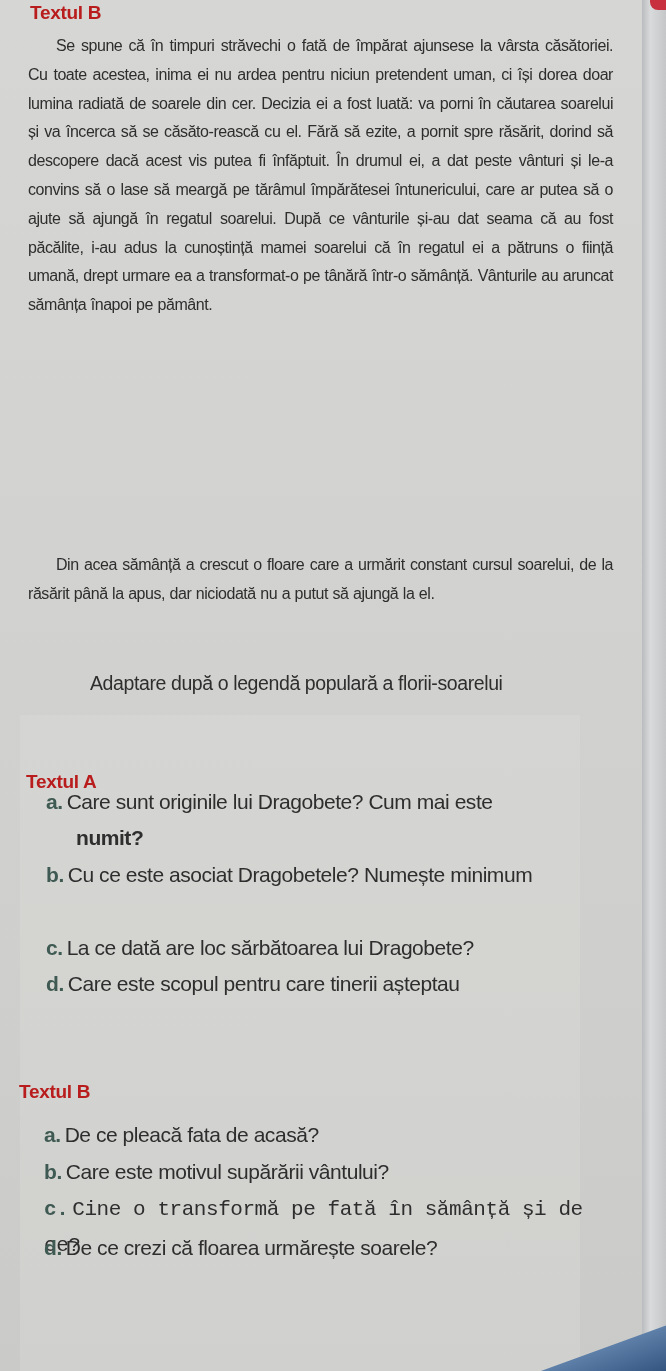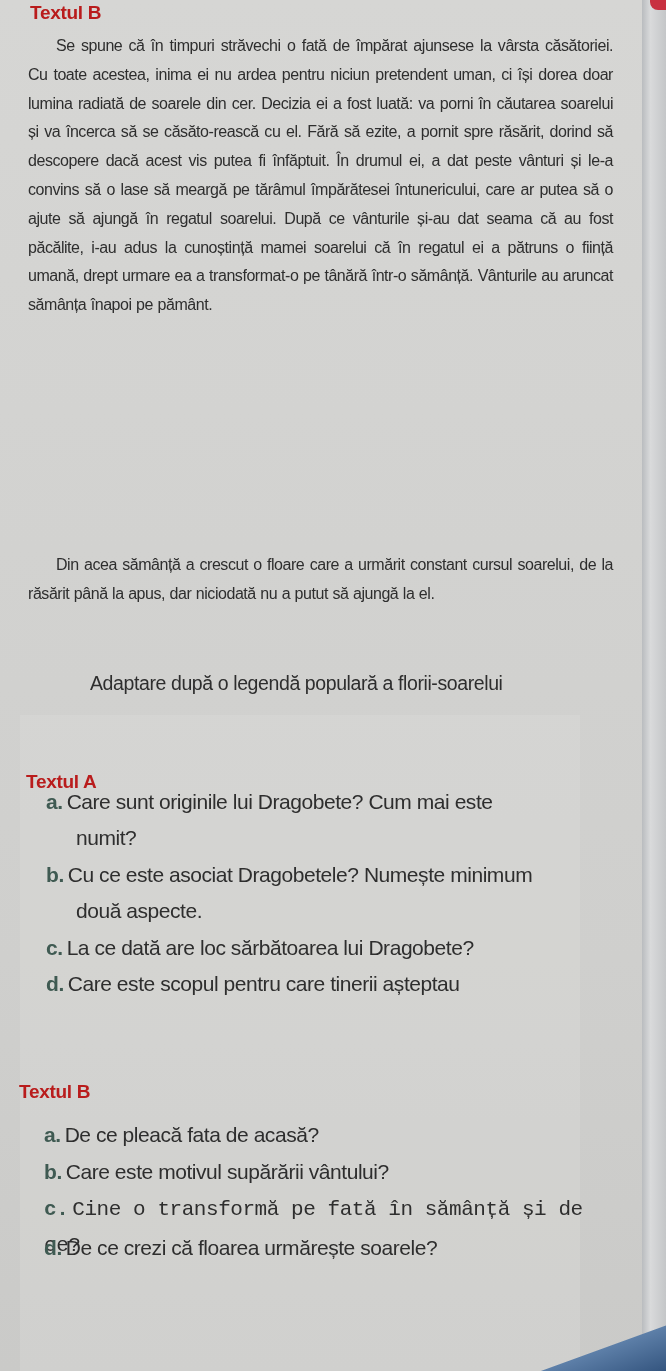--- a/index.html
+++ b/index.html
@@ -44,21 +44,21 @@
     }
     .q-panel {
       position: absolute; left: 20px; top: 715px; width: 560px; height: 660px;
       background: rgba(220,220,218,0.35);
     }
     .question {
       position: absolute; left: 46px; width: 540px;
       font-size: 21px; line-height: 36px; letter-spacing: -0.45px;
     }
     .question .letter { color: #3f5a52; font-weight: bold; margin-right: 4px; }
-    .question .cont { display: block; padding-left: 30px; }
+    .question .cont { display: block; padding-left: 30px; font-weight: bold; }
   </style>
 </head>
 <body>
 
 <div class="page"></div>
 <div class="page-edge"></div>
 <div class="red-corner"></div>
 <div class="q-panel"></div>
 <div class="blue-corner"></div>
 
@@ -73,21 +73,20 @@
 
   <div class="heading" style="top:748px; left:-2px;margin-top:23px;">Textul A</div>
 
   <div class="question" style="top:784px; left:18px;">
     <span class="letter">a.</span><span>Care sunt originile lui Dragobete? Cum mai este</span>
     <span class="cont">numit?</span>
   </div>
 
   <div class="question" style="top:857px; left:18px;">
     <span class="letter">b.</span><span>Cu ce este asociat Dragobetele? Numește minimum</span>
-    <span class="cont">două aspecte.</span>
   </div>
 
   <div class="question" style="top:930px; left:18px;">
     <span class="letter">c.</span><span>La ce dată are loc sărbătoarea lui Dragobete?</span>
   </div>
 
   <div class="question" style="top:966px; left:18px;">
     <span class="letter">d.</span><span>Care este scopul pentru care tinerii așteptau</span>
   </div>
 

